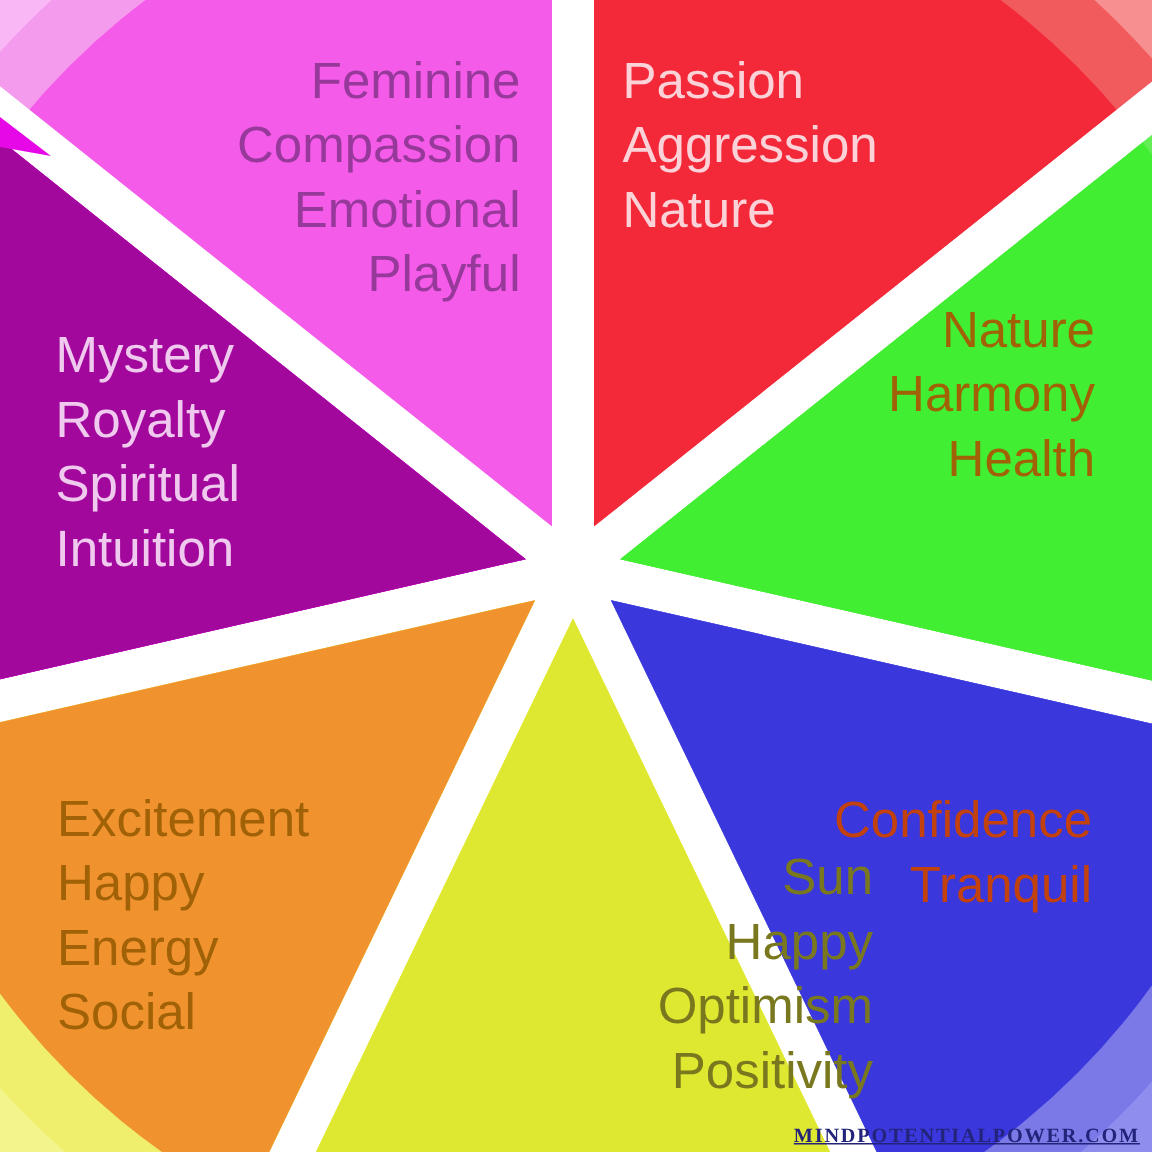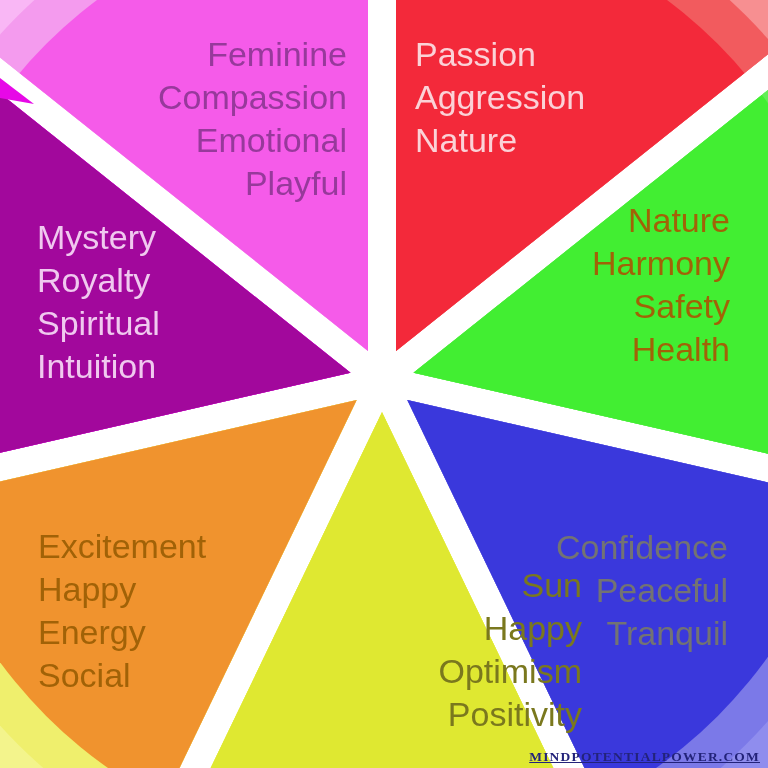--- a/index.html
+++ b/index.html
@@ -105,41 +105,39 @@
   <div class="label-block align-right" style="right: 421px; top: 33px; color: rgb(151, 57, 155);">
     <div>Feminine</div>
     <div>Compassion</div>
     <div>Emotional</div>
     <div>Playful</div>
   </div>
 
   <div class="label-block align-right" style="right: 38px; top: 199px; color: #a16207;">
     <div>Nature</div>
     <div>Harmony</div>
-    <div>Safety</div>
     <div>Health</div>
   </div>
 
   <div class="label-block align-left" style="left: 37px; top: 216px; color: rgb(240, 201, 239);">
     <div>Mystery</div>
     <div>Royalty</div>
     <div>Spiritual</div>
     <div>Intuition</div>
   </div>
 
   <div class="label-block align-left" style="left: 38px; top: 525px; color: #a16207;">
     <div>Excitement</div>
     <div>Happy</div>
     <div>Energy</div>
     <div>Social</div>
   </div>
 
-  <div class="label-block align-right" style="right: 40px; top: 526px; color: #737373;">
+  <div class="label-block align-right" style="right: 40px; top: 526px; color: #c2410c;">
     <div>Confidence</div>
-    <div>Peaceful</div>
     <div>Tranquil</div>
   </div>
 
   <div class="label-block align-center" style="left: 182px; width: 400px; top: 564px; color: rgb(122, 120, 30); text-align: right;">
     <div>Sun</div>
     <div>Happy</div>
     <div>Optimism</div>
     <div>Positivity</div>
   </div>
 

